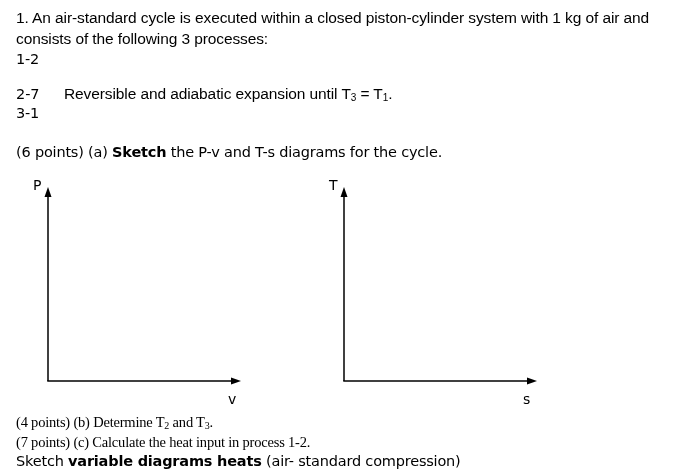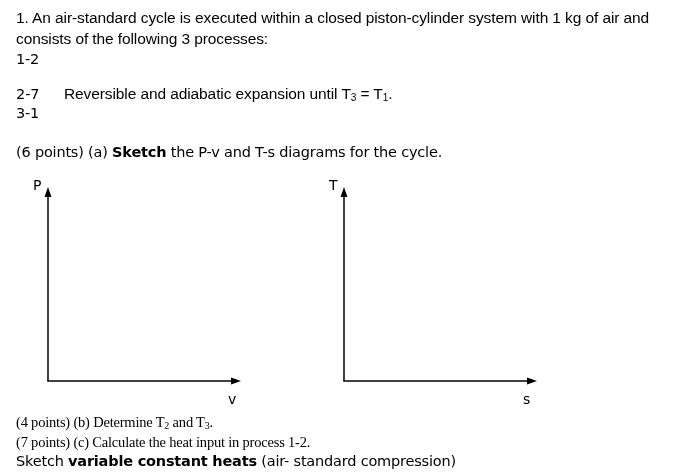--- a/index.html
+++ b/index.html
@@ -113,14 +113,14 @@
 
 <div class="text" style="left:16px; top:412px;font-family:Liberation Serif, serif;">
   <span>(4 points) (b) Determine T</span><sub>2</sub><span> and T</span><sub>3</sub><span>.</span>
 </div>
 
 <div class="text" style="left:16px; top:432px;font-family:Liberation Serif, serif;">
   <span>(7 points) (c) Calculate the heat input in process 1-2.</span>
 </div>
 
 <div class="text" style="left:16px; top:451px;">
-  <span>Sketch </span><b>variable constant heats</b><span> (air- standard compression)</span>
+  <span>Sketch </span><b>variable diagrams heats</b><span> (air- standard compression)</span>
 </div>
 
 </body></html>

